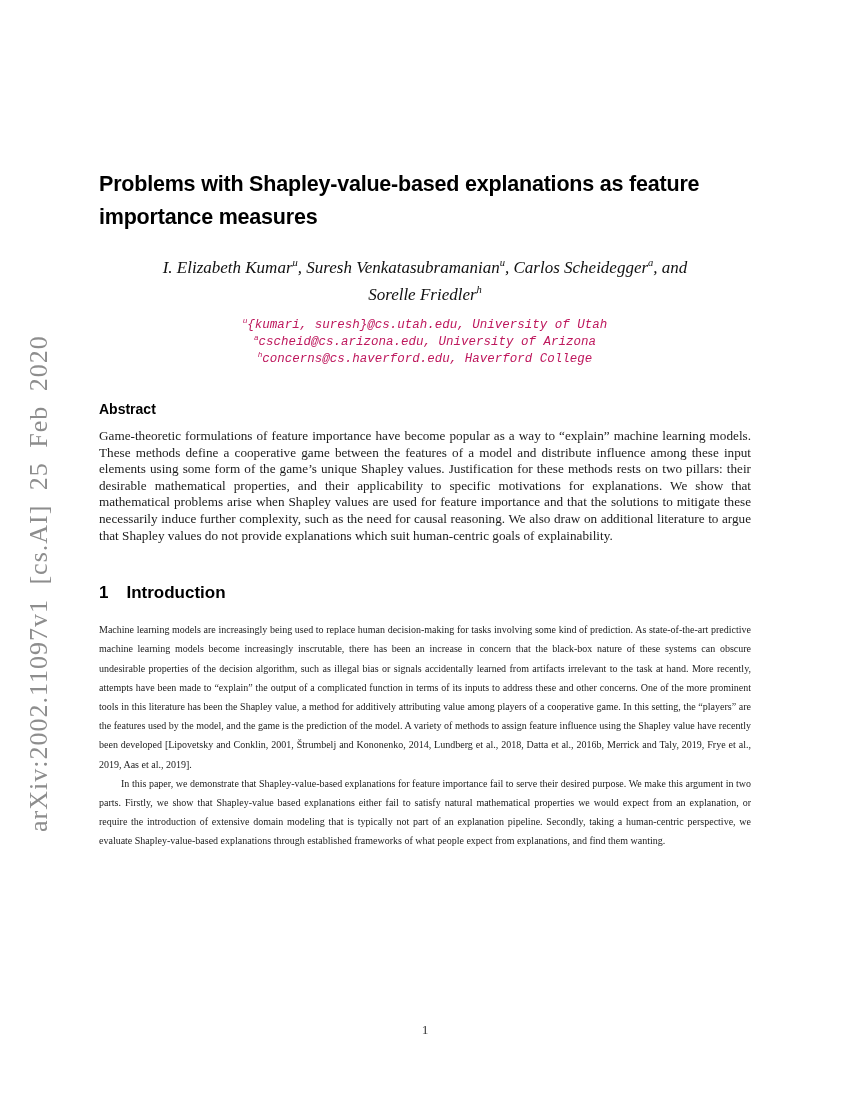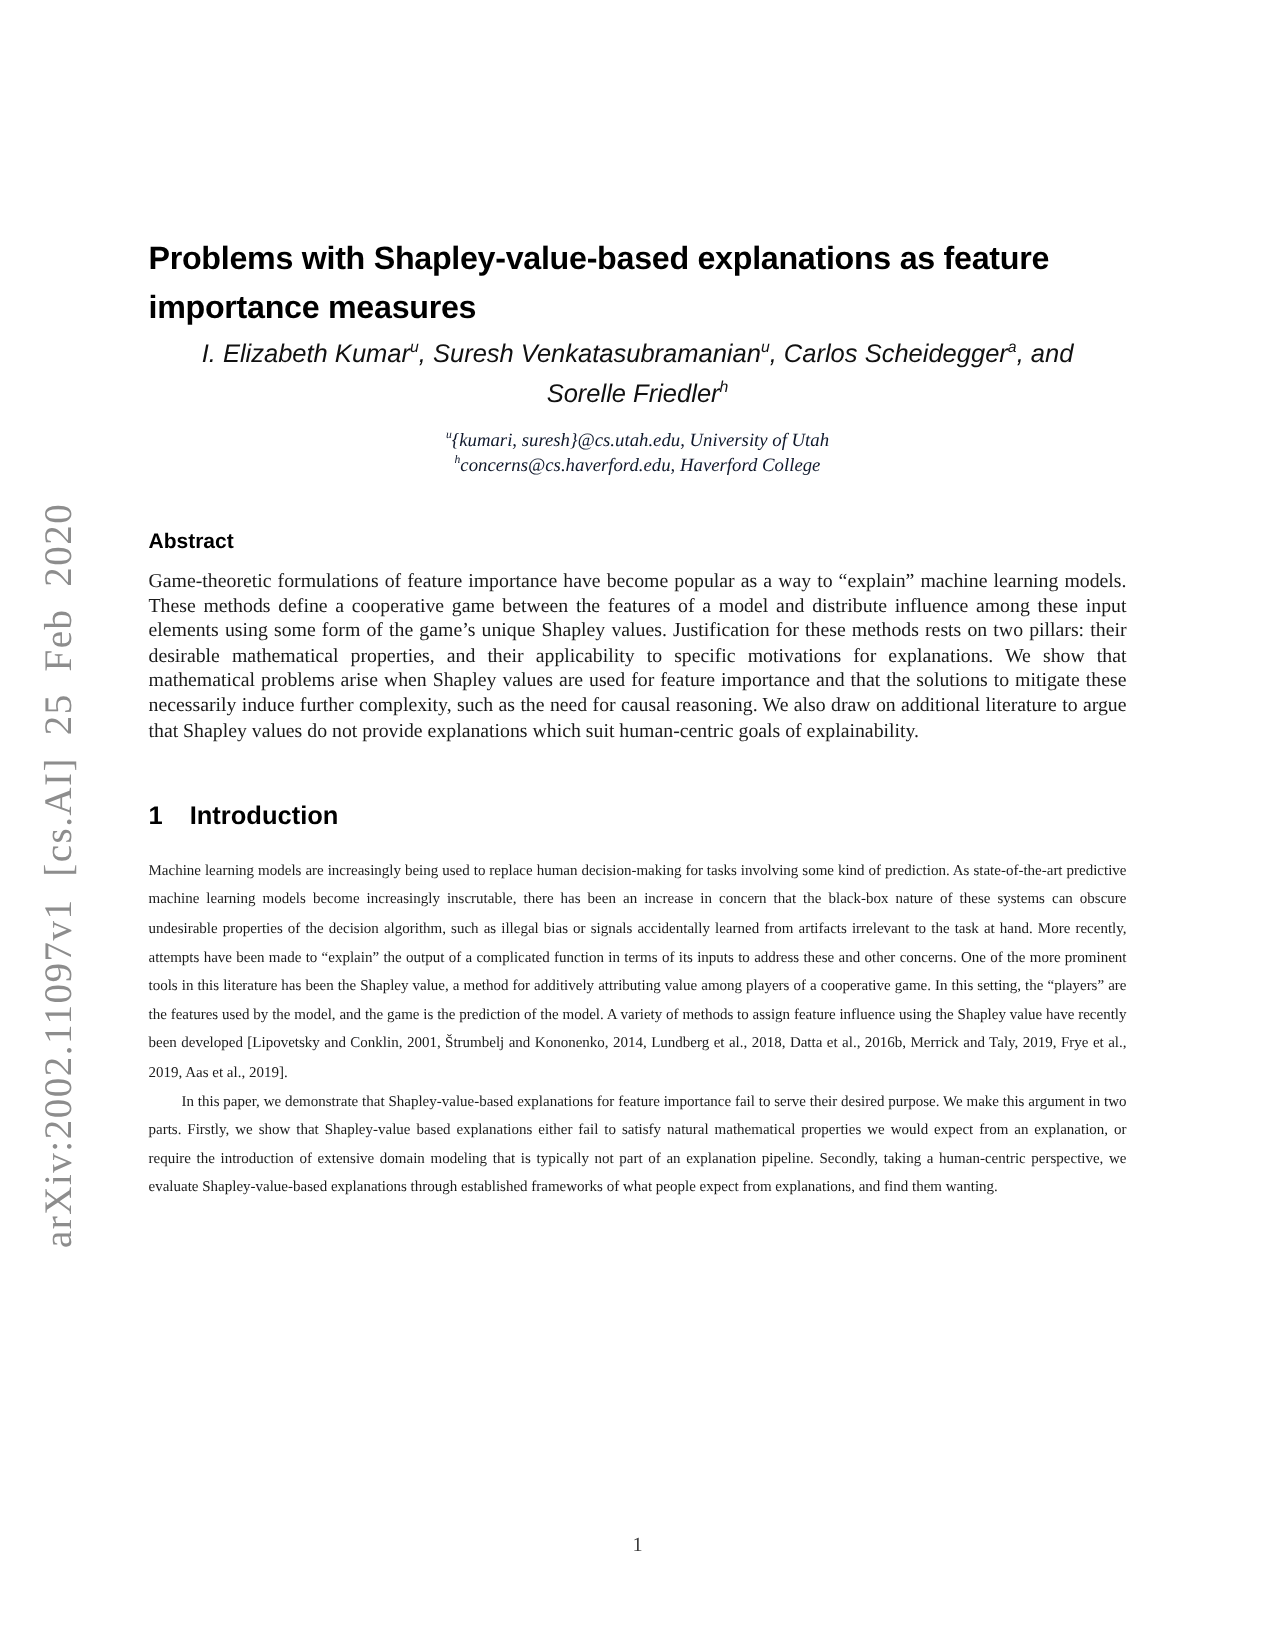--- a/index.html
+++ b/index.html
@@ -22,52 +22,53 @@
     white-space: nowrap;
     font-family: "Liberation Serif", serif;
     font-size: 26px;
     letter-spacing: 1px;
     word-spacing: 7px;
     color: #8d8d8d;
   }
   .content {
     position: absolute;
     left: 99px;
-    top: 156px;
+    top: 168px;
     width: 652px;
   }
   .title {
     font-family: "Liberation Sans", sans-serif;
     font-weight: bold;
     font-size: 21.5px;
     line-height: 33px;
     color: #000000;
     letter-spacing: -0.2px;
   }
   .authors {
+    margin-top: 20px;
     text-align: center;
-    font-family: Liberation Sans, sans-serif;
+    font-family: Liberation Serif, serif;
     font-style: italic;
     font-size: 17px;
     line-height: 27px;
     color: #111111;
   }
   .authors sup, .affiliations sup {
     font-size: 0.62em;
     vertical-align: super;
     line-height: 0;
   }
   .affiliations {
     margin-top: 9px;
     text-align: center;
-    font-family: Liberation Serif, serif;
+    font-family: Liberation Mono, monospace;
     font-style: italic;
     font-size: 12.5px;
     line-height: 17px;
-    color: #0f172a;
+    color: #be185d;
   }
   .abstract-heading {
     margin-top: 33px;
     font-family: "Liberation Sans", sans-serif;
     font-weight: bold;
     font-size: 14px;
     color: #000000;
   }
   .abstract-text {
     margin-top: 11px;
@@ -111,20 +112,21 @@
 
     <h1 class="title">Problems with Shapley-value-based explanations as feature importance measures</h1>
 
     <div class="authors">
       <div><span>I. Elizabeth Kumar</span><sup>u</sup><span>, </span><span>Suresh Venkatasubramanian</span><sup>u</sup><span>, </span><span>Carlos Scheidegger</span><sup>a</sup><span>, and</span></div>
       <div><span>Sorelle Friedler</span><sup>h</sup></div>
     </div>
 
     <div class="affiliations">
       <div><sup>u</sup><span>{kumari, suresh}@cs.utah.edu, University of Utah</span></div>
+      <div><sup>a</sup><span>cscheid@cs.arizona.edu, University of Arizona</span></div>
       <div><sup>h</sup><span>concerns@cs.haverford.edu, Haverford College</span></div>
     </div>
 
     <div class="abstract-heading">Abstract</div>
 
     <p class="abstract-text">Game-theoretic formulations of feature importance have become popular as a way to “explain” machine learning models. These methods define a cooperative game between the features of a model and distribute influence among these input elements using some form of the game’s unique Shapley values. Justification for these methods rests on two pillars: their desirable mathematical properties, and their applicability to specific motivations for explanations. We show that mathematical problems arise when Shapley values are used for feature importance and that the solutions to mitigate these necessarily induce further complexity, such as the need for causal reasoning. We also draw on additional literature to argue that Shapley values do not provide explanations which suit human-centric goals of explainability.</p>
 
     <h2 class="section-heading">
       <span class="sec-num">1</span><span>Introduction</span>
     </h2>

